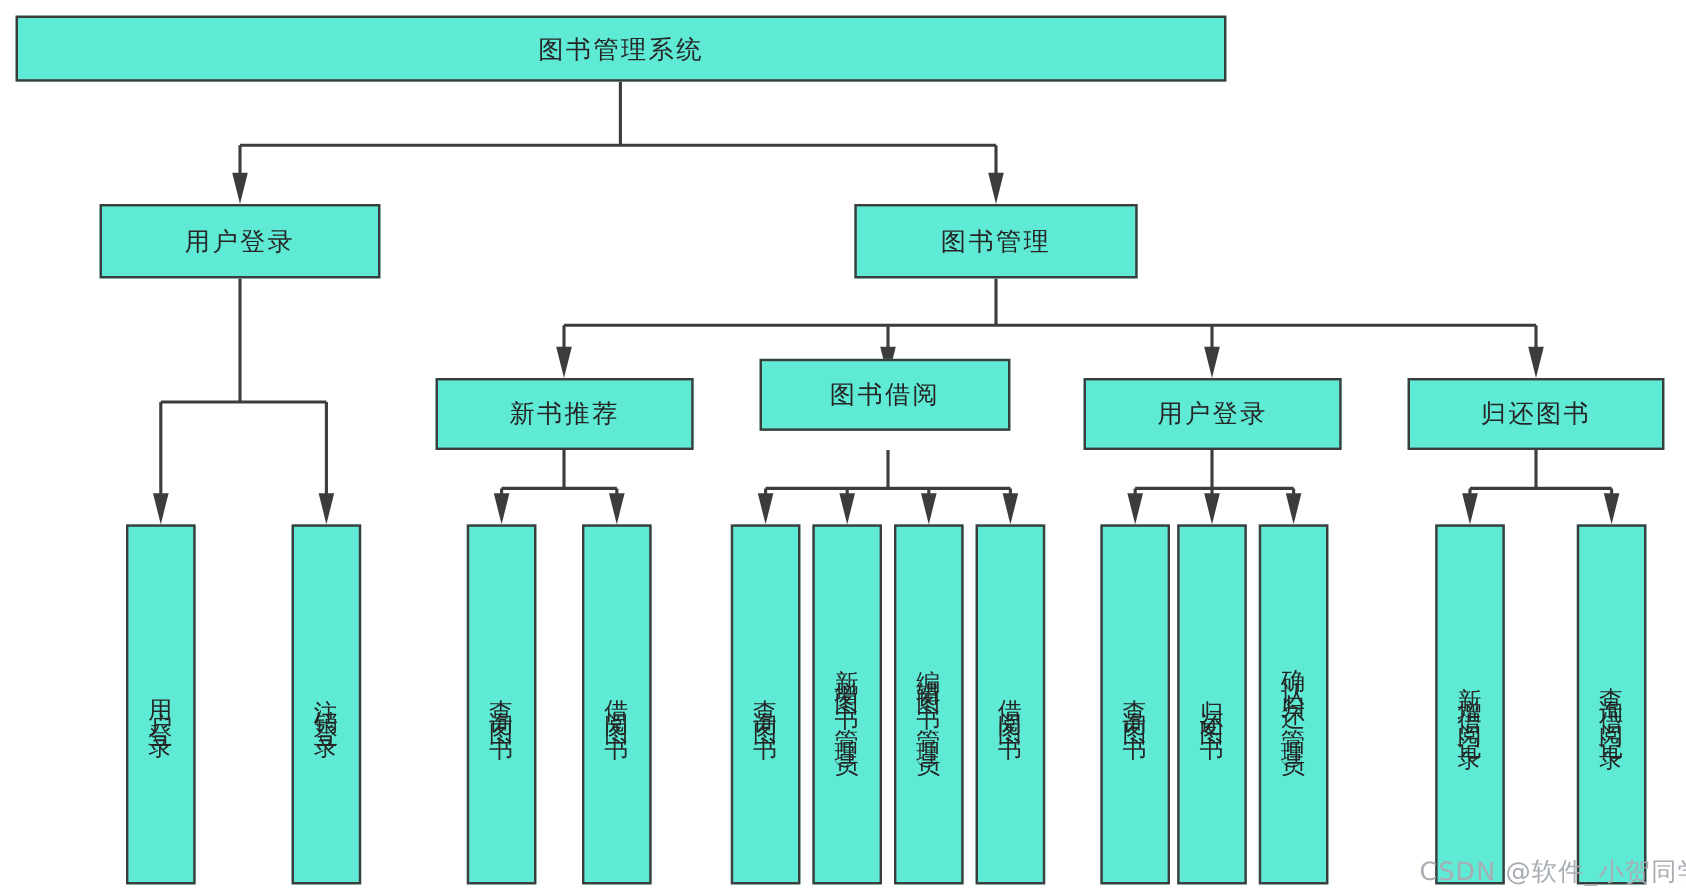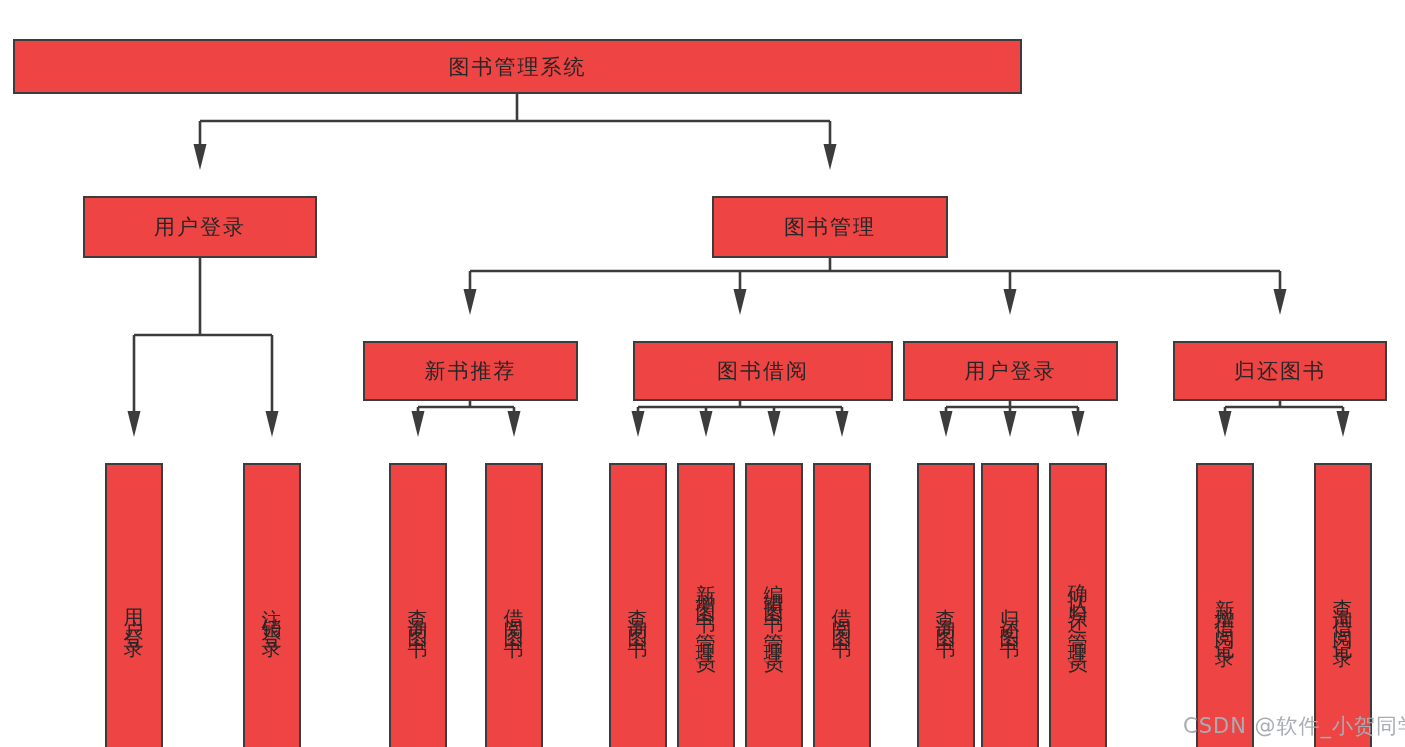--- a/index.html
+++ b/index.html
@@ -7,26 +7,25 @@
     position:relative;
     width:1405px;height:747px;
     background:#ffffff;
     font-family:"DejaVu Sans","Liberation Sans",sans-serif;
     overflow:hidden;
   }
   svg.wires{position:absolute;left:0;top:0;z-index:0;}
   .node{
     position:absolute;
     box-sizing:border-box;
-    background:#ef4444;
+    background:#5eead4;
     border:2.5px solid #3c3c3c;
     display:flex;align-items:center;justify-content:center;
     color:#262626;
     z-index:1;
-    margin-top:26px;
   }
   .hbox{font-size:21px;letter-spacing:2px;white-space:nowrap;}
   .vbox{
     writing-mode:vertical-rl;
     text-orientation:mixed;
     font-size:20px;
     letter-spacing:10px;
     line-height:1;
   }
   .watermark{
@@ -79,21 +78,21 @@
     <polygon stroke="none" points="1218.5,411 1231.5,411 1225,437"></polygon>
     <polygon stroke="none" points="1336.5,411 1349.5,411 1343,437"></polygon>
   </svg>
 
   <div class="node hbox" style="left:13px;top:13px;width:1009px;height:55px">图书管理系统</div>
 
   <div class="node hbox" style="left:83px;top:170px;width:234px;height:62px">用户登录</div>
   <div class="node hbox" style="left:363px;top:315px;width:215px;height:60px">新书推荐</div>
 
   <div class="node hbox" style="left:712px;top:170px;width:236px;height:62px">图书管理</div>
-  <div class="node hbox" style="left:633px;top:315px;width:260px;height:60px">图书借阅</div>
+  <div class="node hbox" style="left:633px;top:299px;width:209px;height:60px">图书借阅</div>
   <div class="node hbox" style="left:903px;top:315px;width:215px;height:60px">用户登录</div>
   <div class="node hbox" style="left:1173px;top:315px;width:214px;height:60px">归还图书</div>
 
   <div class="node vbox" style="left:105px;top:437px;width:58px;height:300px">用户登录</div>
   <div class="node vbox" style="left:243px;top:437px;width:58px;height:300px">注销登录</div>
 
   <div class="node vbox" style="left:389px;top:437px;width:58px;height:300px">查询图书</div>
   <div class="node vbox" style="left:485px;top:437px;width:58px;height:300px">借阅图书</div>
 
   <div class="node vbox" style="left:609px;top:437px;width:58px;height:300px">查询图书</div>

